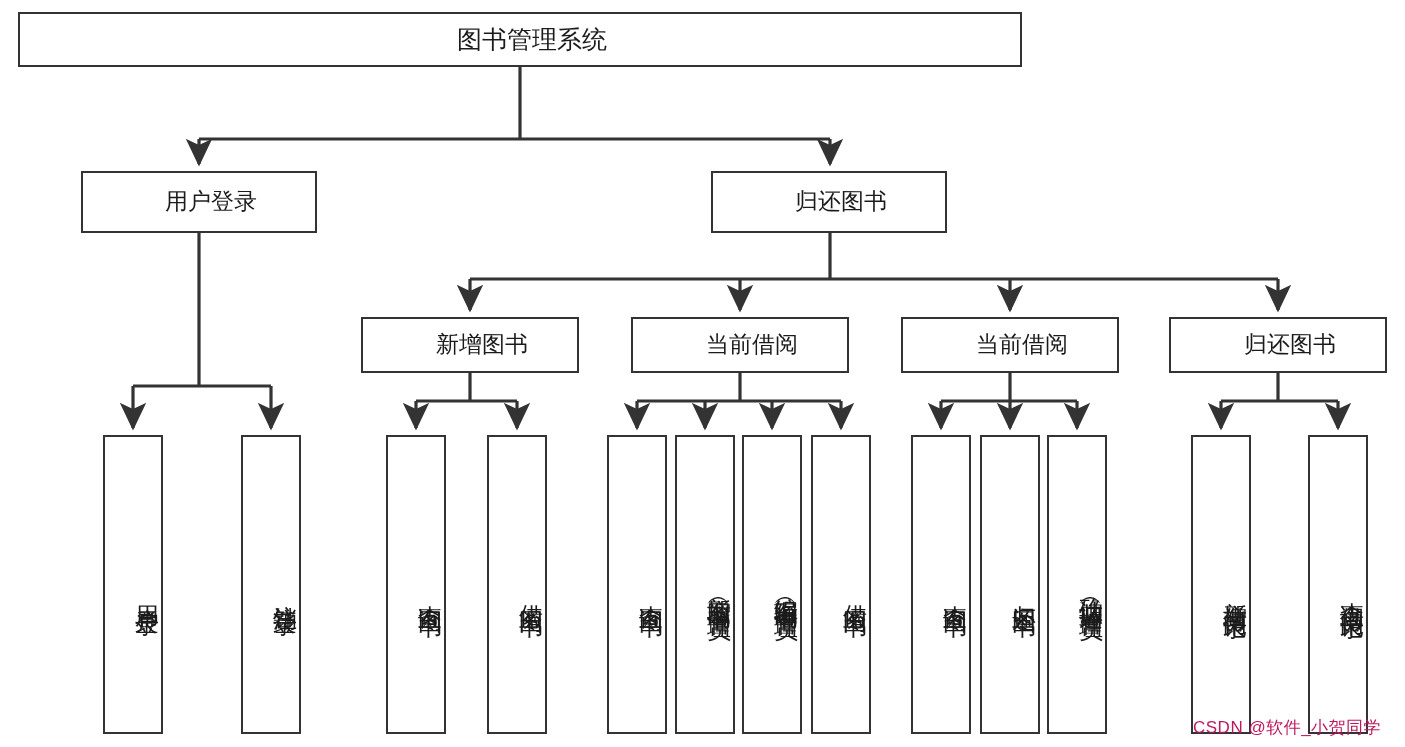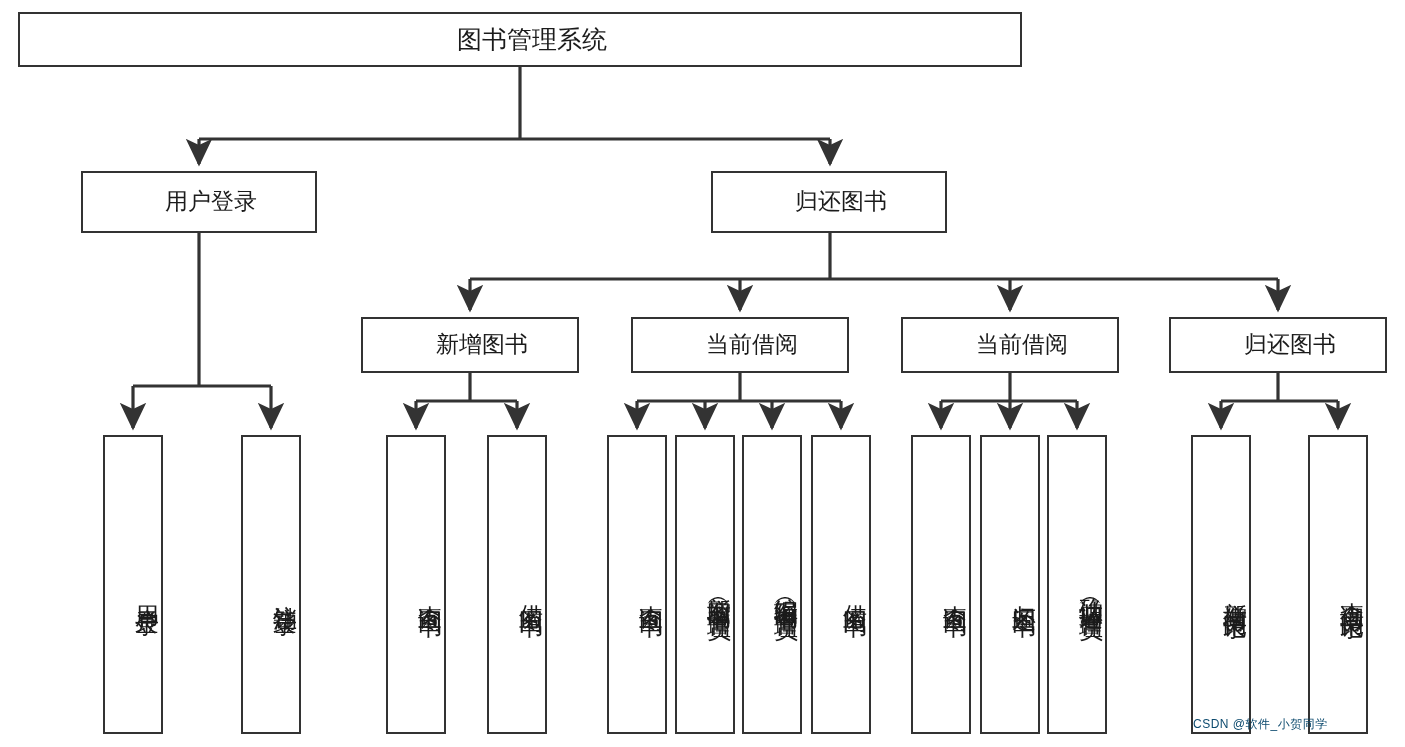--- a/index.html
+++ b/index.html
@@ -48,22 +48,22 @@
     writing-mode: vertical-rl;
     text-orientation: upright;
     font-size: 24px;
     letter-spacing: 3px;
     padding-top: 14px;
     align-items: flex-start;
     justify-content: center;
   }
   .watermark {
     position: absolute;
-    font-size: 12px;
-    color: #0c4a6e;
+    font-size: 17px;
+    color: #be185d;
     white-space: nowrap;
     letter-spacing: 0.5px;
   }
 </style>
 </head>
 <body>
 
 <div id="canvas">
 
   <svg id="wires" viewBox="0 0 1405 747">

